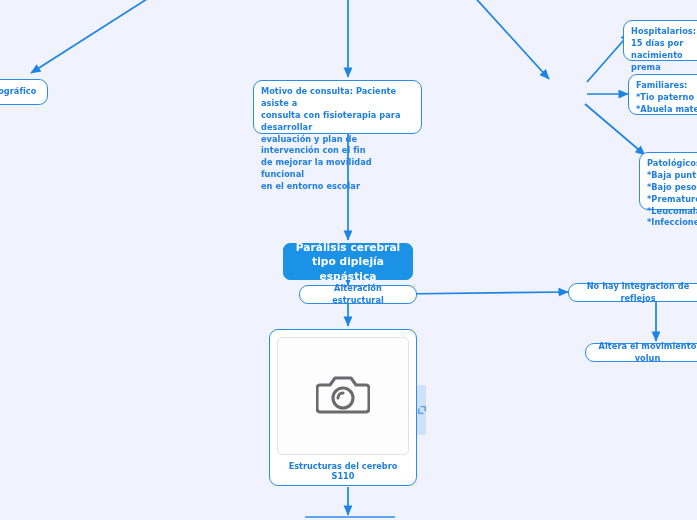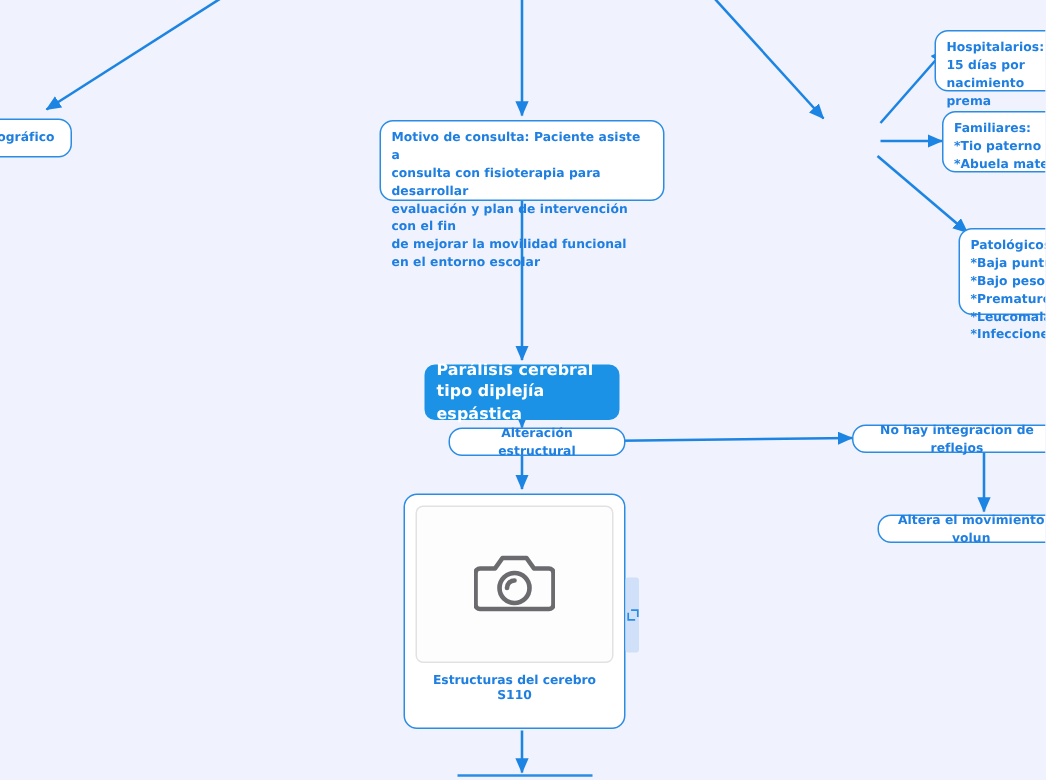--- a/index.html
+++ b/index.html
@@ -40,20 +40,21 @@
     white-space: pre-line;
   }
   .node.center {
     background: #1c92e6;
     border-color: #1c92e6;
     color: #ffffff;
     font-size: 10.6px;
     line-height: 1.35;
     border-radius: 7px;
     justify-content: center;
+    text-align: center;
   }
   .node.plain {
     justify-content: center;
     text-align: center;
   }
   .node.multiline {
     align-items: flex-start;
     padding-top: 5px;
   }
 
@@ -64,21 +65,21 @@
     top: 329px;
     width: 148px;
     height: 157px;
     box-sizing: border-box;
     border: 1.6px solid #2b8ce4;
     border-radius: 9px;
     background: #ffffff;
     display: flex;
     flex-direction: column;
     align-items: flex-start;
-    padding: 7px 7px 17px 7px;
+    padding: 7px 7px 4px 7px;
   }
   #image-placeholder {
     width: 100%;
     height: 118px;
     box-sizing: border-box;
     border: 1px solid #e2e2e4;
     border-radius: 5px;
     background: #fdfdfd;
     display: flex;
     align-items: center;
@@ -130,21 +131,21 @@
       <path d="M656,302 L656,341"></path>
       <path d="M348,487 L348,515"></path>
     </g>
     <path d="M305,517 L395,517" fill="none" stroke="#2b8ce4" stroke-width="1.6"></path>
   </svg>
 
   <div class="node plain" style="left:-22px; top:79px; width:70px; height:26px;">
     <span>mográfico</span>
   </div>
 
-  <div class="node multiline" style="left:253px; top:80px; width:190px; height:54px;">
+  <div class="node multiline" style="left:253px; top:80px; width:169px; height:54px;">
     <span>Motivo de consulta: Paciente asiste a
 consulta con fisioterapia para desarrollar
 evaluación y plan de intervención con el fin
 de mejorar la movilidad funcional
 en el entorno escolar</span>
   </div>
 
 
   <div class="node multiline" style="left:623px; top:20px; width:96px; height:41px;">
     <span>Hospitalarios:

